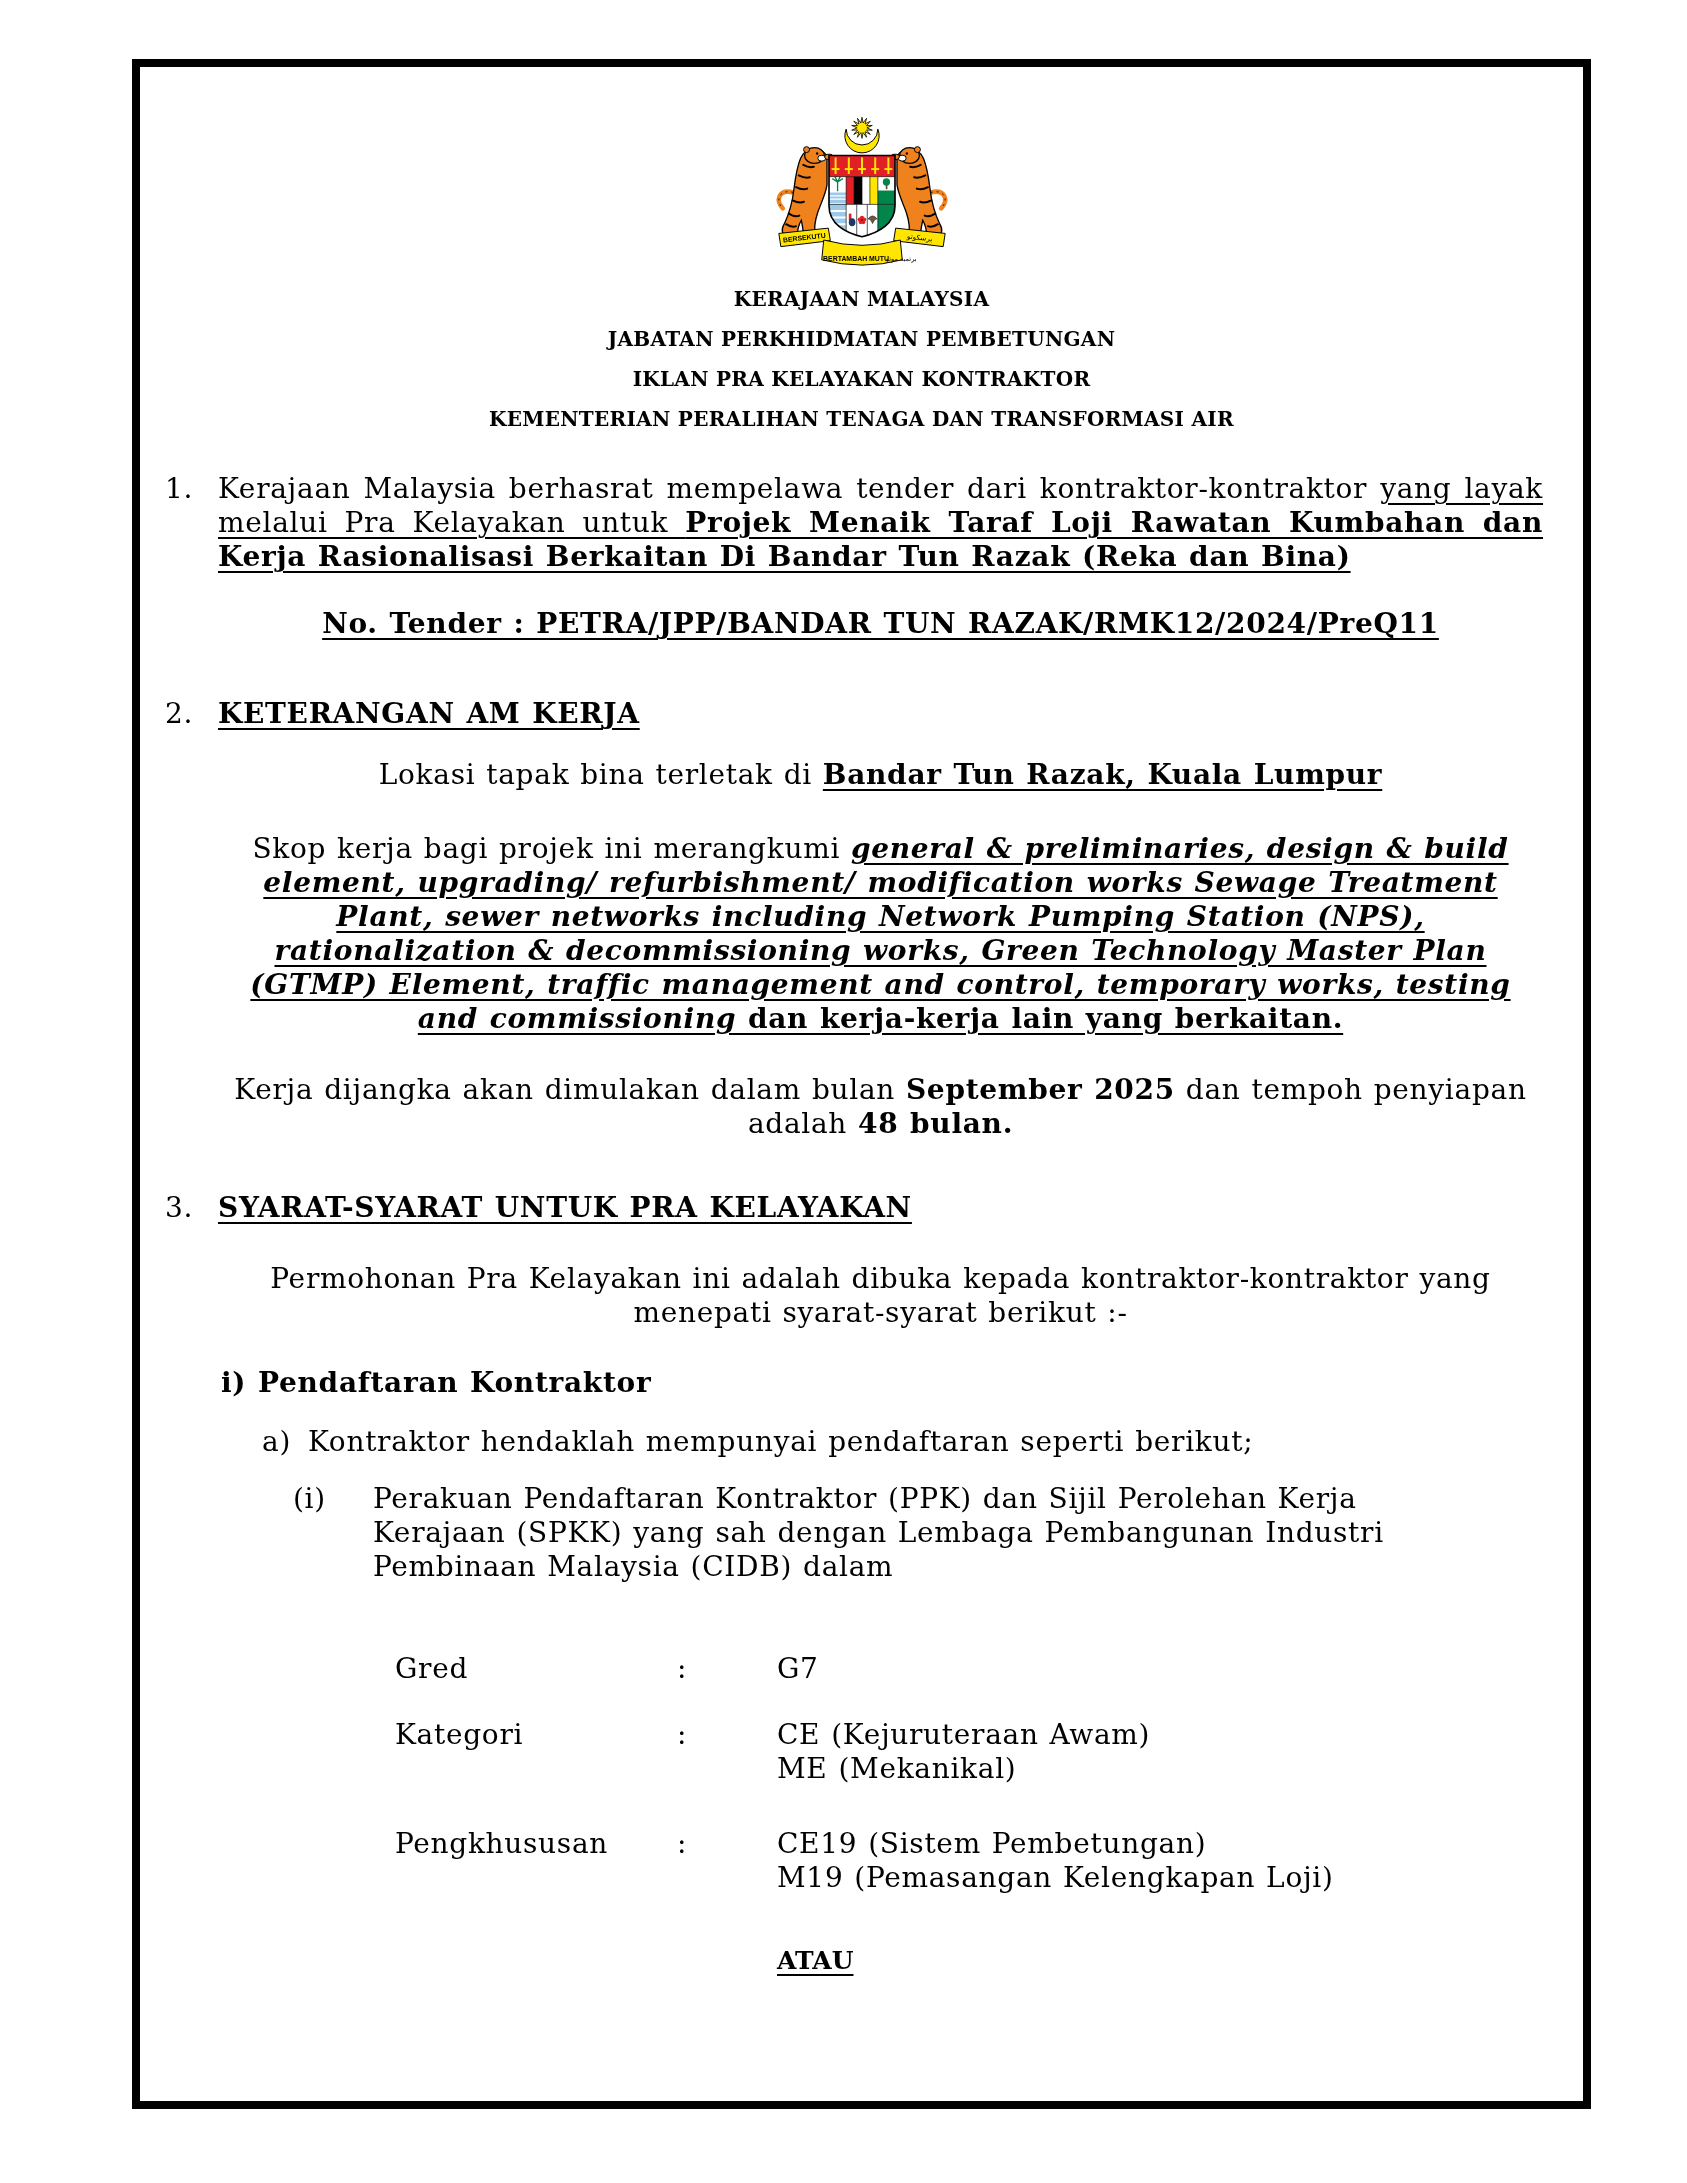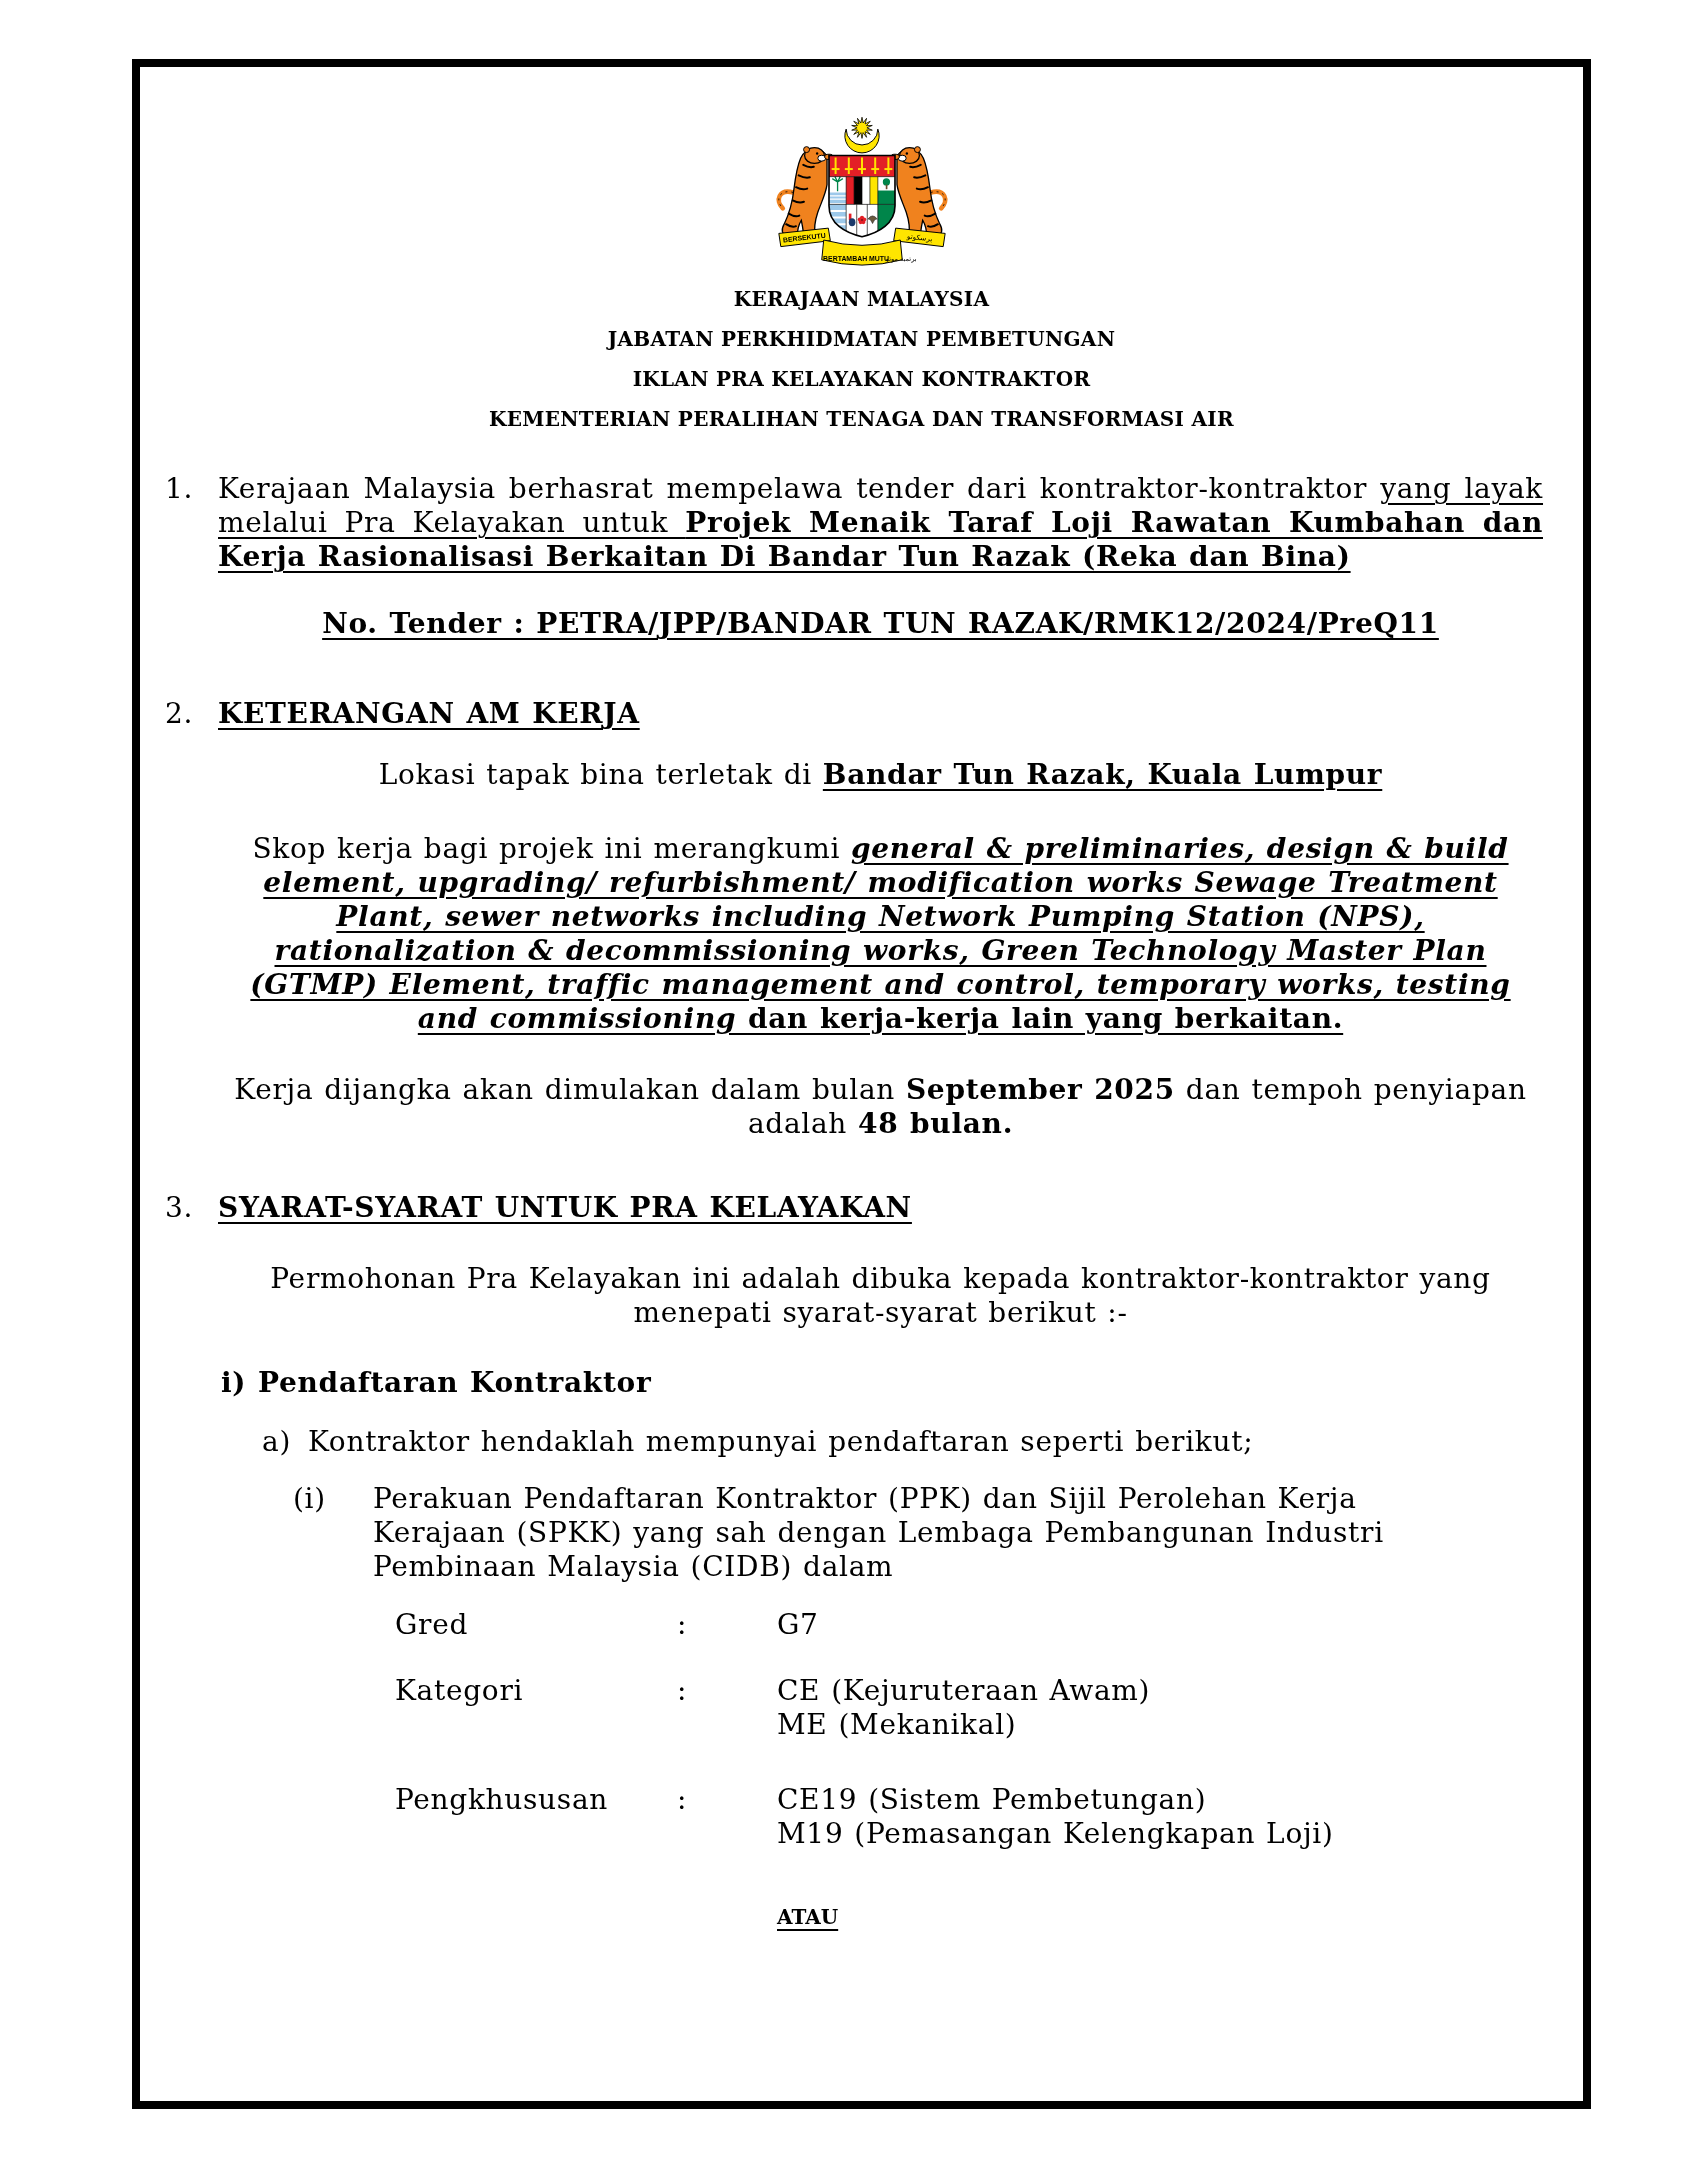--- a/index.html
+++ b/index.html
@@ -46,29 +46,29 @@
   .sub-i { margin-top:36px; padding-left:81px; font-weight:bold; }
 
   .sub-a { margin-top:25px; display:flex; padding-left:122px; }
   .sub-a .lbl { flex:0 0 46px; }
   .sub-a .body { flex:1; padding-right:44px; }
 
   .sub-rom { margin-top:23px; display:flex; padding-left:153px; }
   .sub-rom .lbl { flex:0 0 80px; }
   .sub-rom .body { flex:1; padding-right:93px; }
 
-  .reg-table { margin-top:24px; padding-left:255px; padding-right:40px; }
+  .reg-table { margin-top:68px; padding-left:255px; padding-right:40px; }
   .reg-row { display:flex; }
   .reg-row + .reg-row { margin-top:32px; }
   .reg-row.last { margin-top:41px; }
   .reg-label { flex:0 0 282px; }
   .reg-sep { flex:0 0 100px; }
   .reg-vals { flex:1; }
 
-  .atau { margin-top:49px; padding-left:637px; font-size:20px; line-height:34px; }
+  .atau { margin-top:49px; padding-left:637px; font-size:25px; line-height:34px; }
 </style>
 </head>
 <body>
 
 <div class="frame">
 
   <div class="crest-wrap">
     <svg width="198" height="159" viewBox="0 0 300 240">
 
       <g id="tigerLeft">

